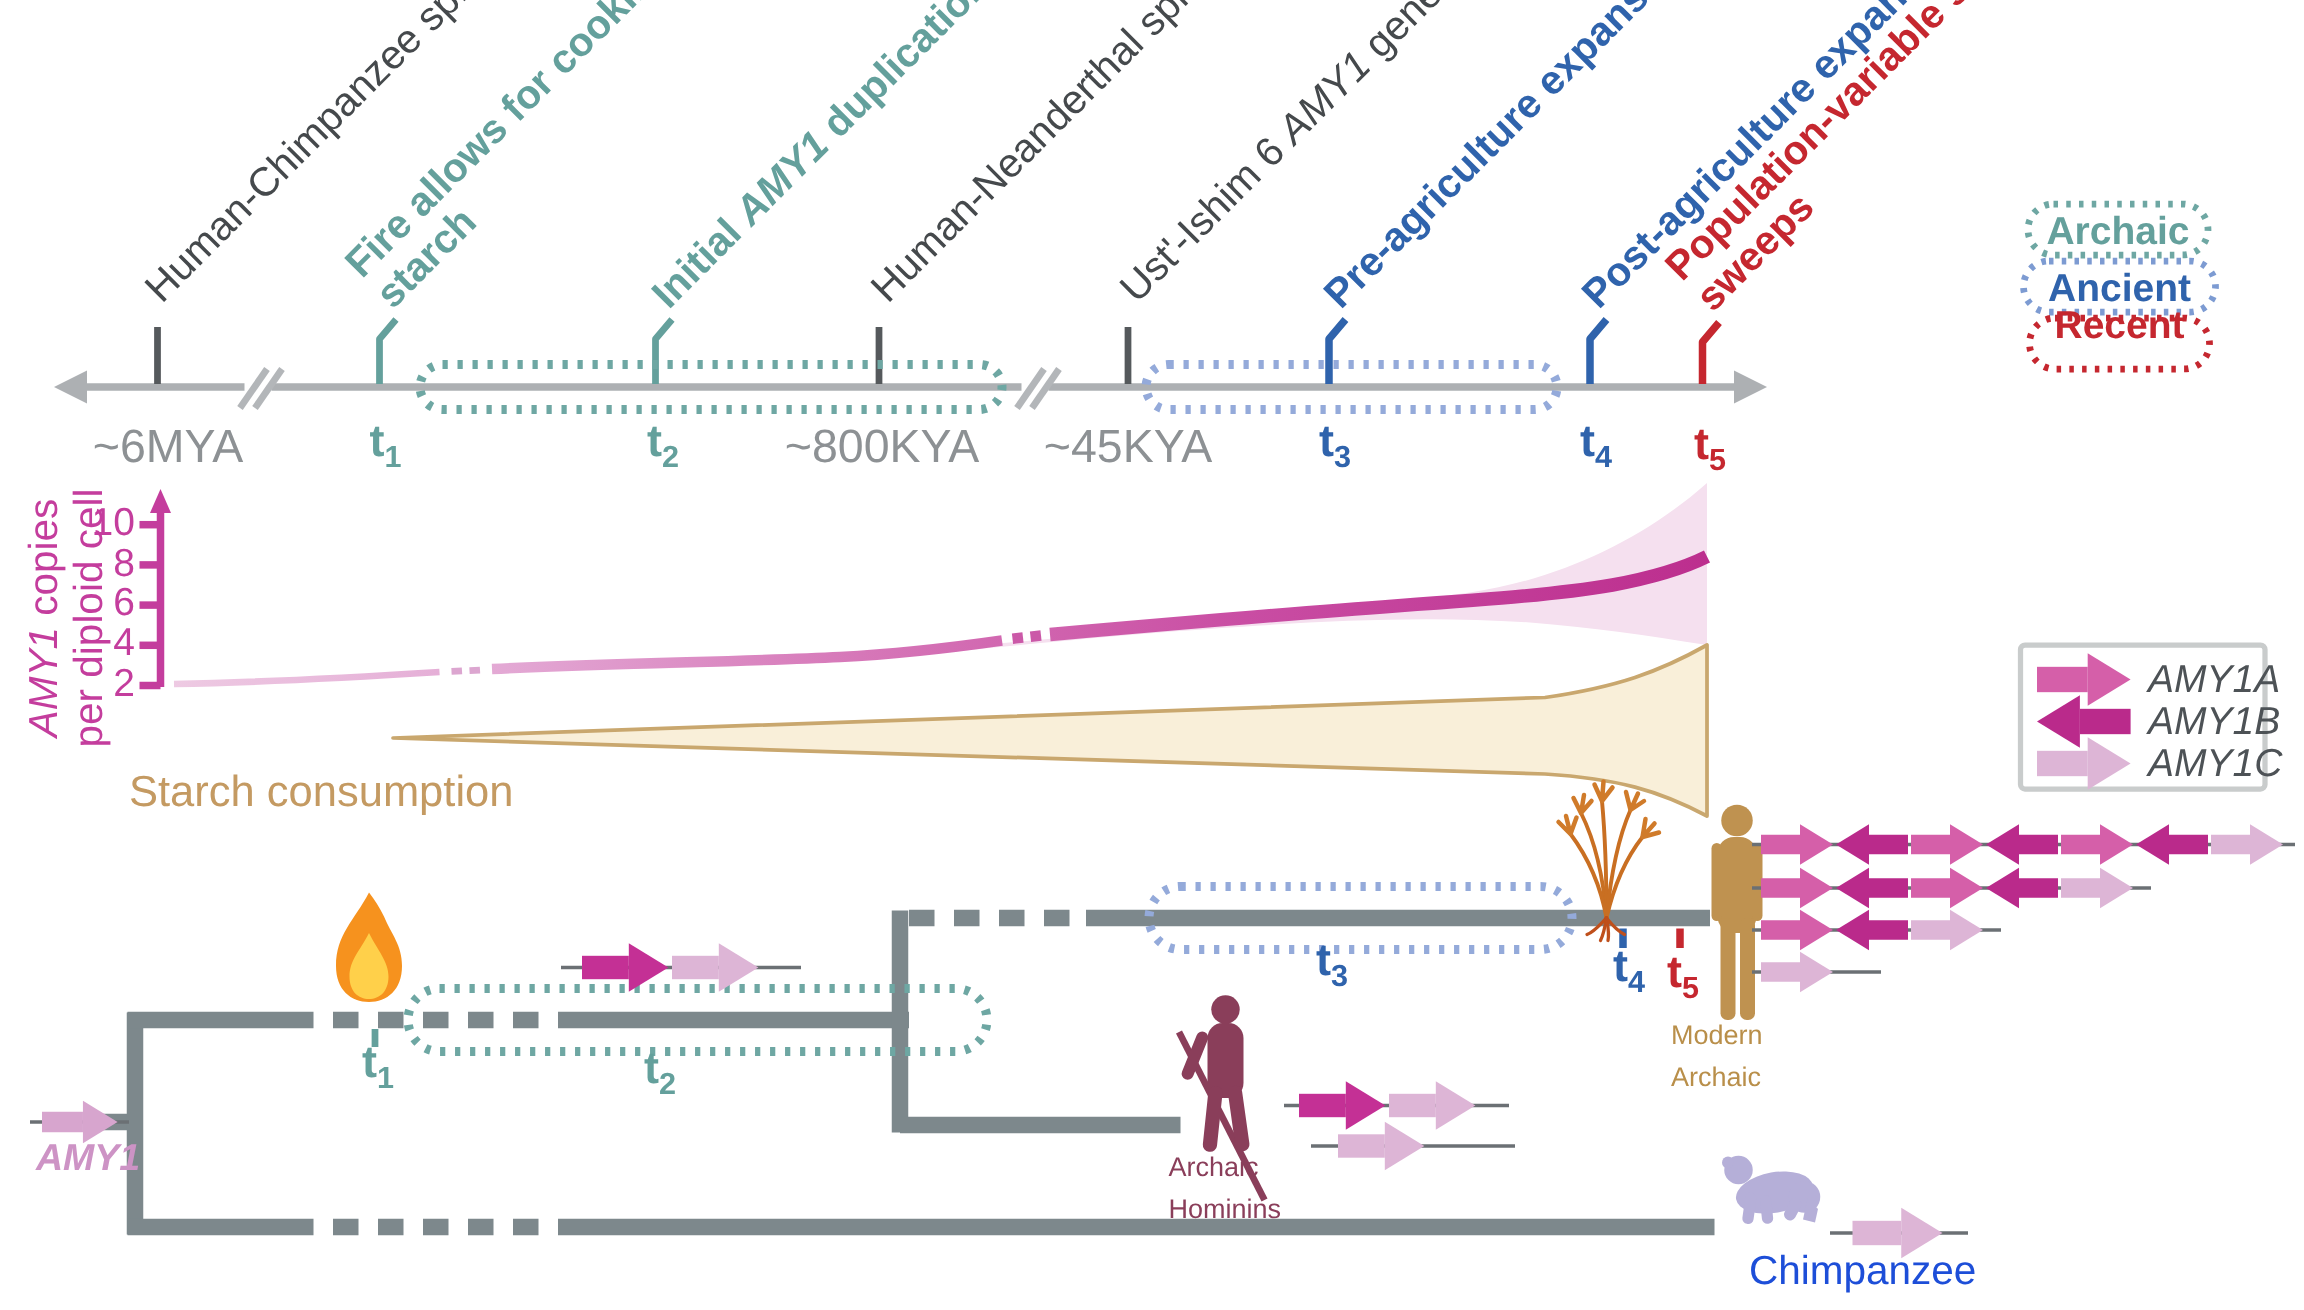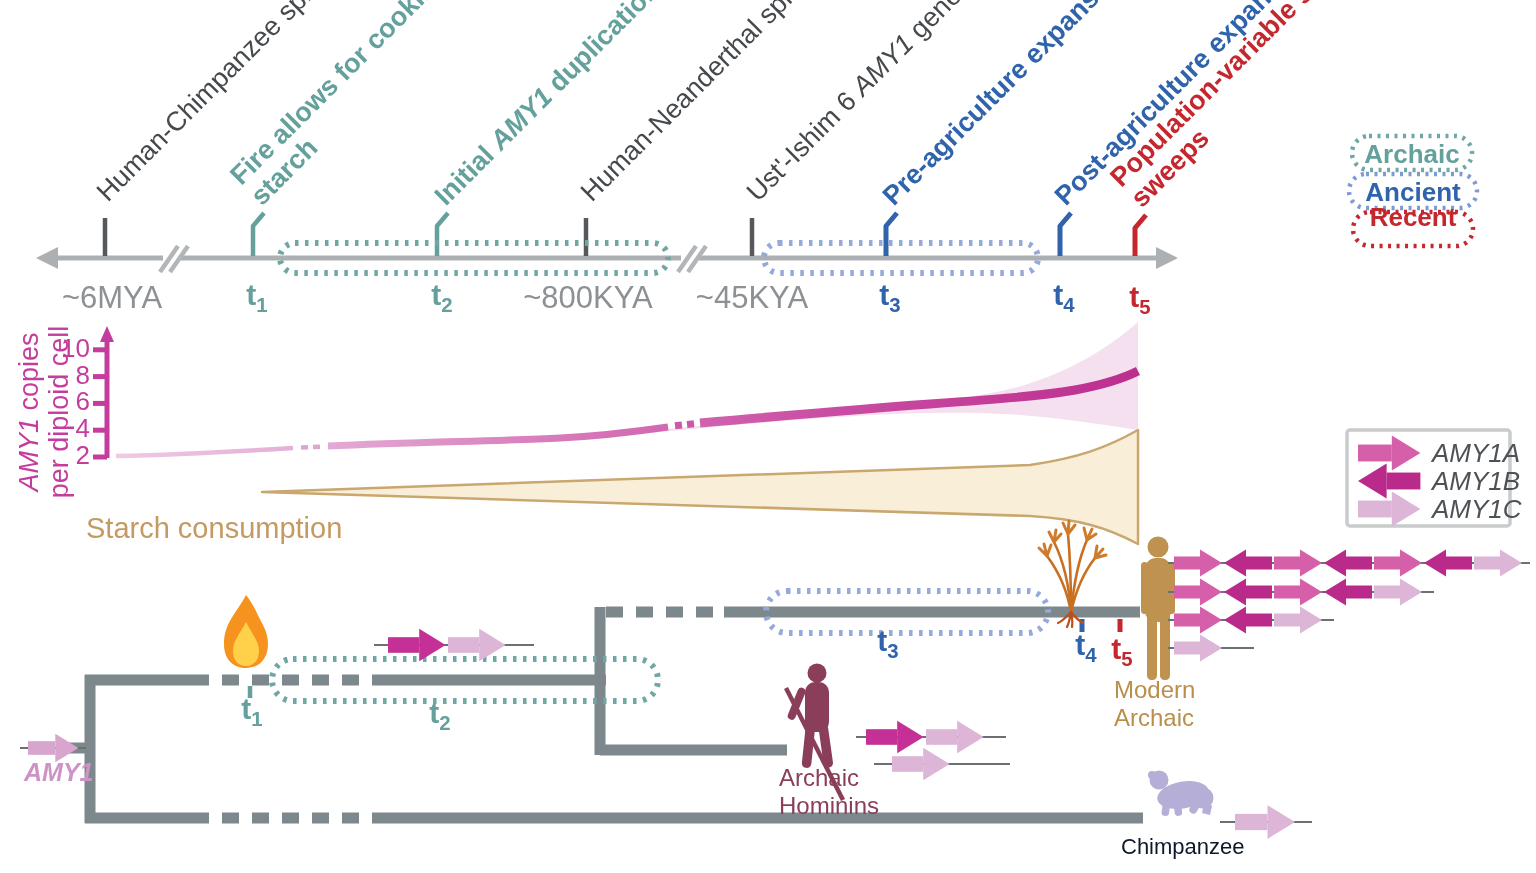--- a/index.html
+++ b/index.html
@@ -18,21 +18,21 @@
   .tlab sub{font-size:0.68em;}
   .cx{transform:translateX(-50%);}
   .ytick{position:absolute;width:42px;text-align:right;color:#c43d9d;font-size:26px;
          font-weight:500;transform:translateY(-55%);}
   .axis-label{position:absolute;left:44px;top:412px;transform:translate(-50%,-50%) rotate(-90deg);
          text-align:center;color:#c43d9d;font-size:27px;font-weight:500;line-height:30px;white-space:nowrap;}
   .starch-label{color:#c49a62;font-size:29px;font-weight:500;}
   .plegend{position:absolute;transform:translate(-50%,-50%);font-size:26px;font-weight:700;}
   .glegend{position:absolute;transform:translateY(-50%);font-size:26px;font-style:italic;
            color:#4d5256;font-weight:500;}
-  .species{font-size:24px;line-height:28px;font-weight:500;}
+  .species{font-size:18px;line-height:28px;font-weight:500;}
   .species span{display:block;}
   .root-gene{font-size:25px;font-weight:700;font-style:italic;color:#cd93c5;}
 </style>
 </head>
 <body>
 
 <div class="stage">
 
   <svg width="1536" height="873" viewBox="0 0 1536 873" style="position:absolute;left:0;top:0">
     <defs>
@@ -403,15 +403,15 @@
   <div class="lbl tlab c-blue cx" style="left:1086px;top:628px"><span>t</span><sub>4</sub></div>
   <div class="lbl tlab c-red cx" style="left:1122px;top:632px"><span>t</span><sub>5</sub></div>
   <div class="lbl species" style="left:1114px;top:676px;color:#b98f4a">
     <span>Modern</span>
       <span>Archaic</span>
   </div>
   <div class="lbl species" style="left:779px;top:764px;color:#8a3e5a">
     <span>Archaic</span>
       <span>Hominins</span>
   </div>
-  <div class="lbl species" style="left:1121px;top:833px;color:#0f172a;font-size:22px">Chimpanzee</div>
+  <div class="lbl species" style="left:1166px;top:833px;color:#1d4ed8;font-size:27px">Chimpanzee</div>
 
 </div>
 
 </body></html>

